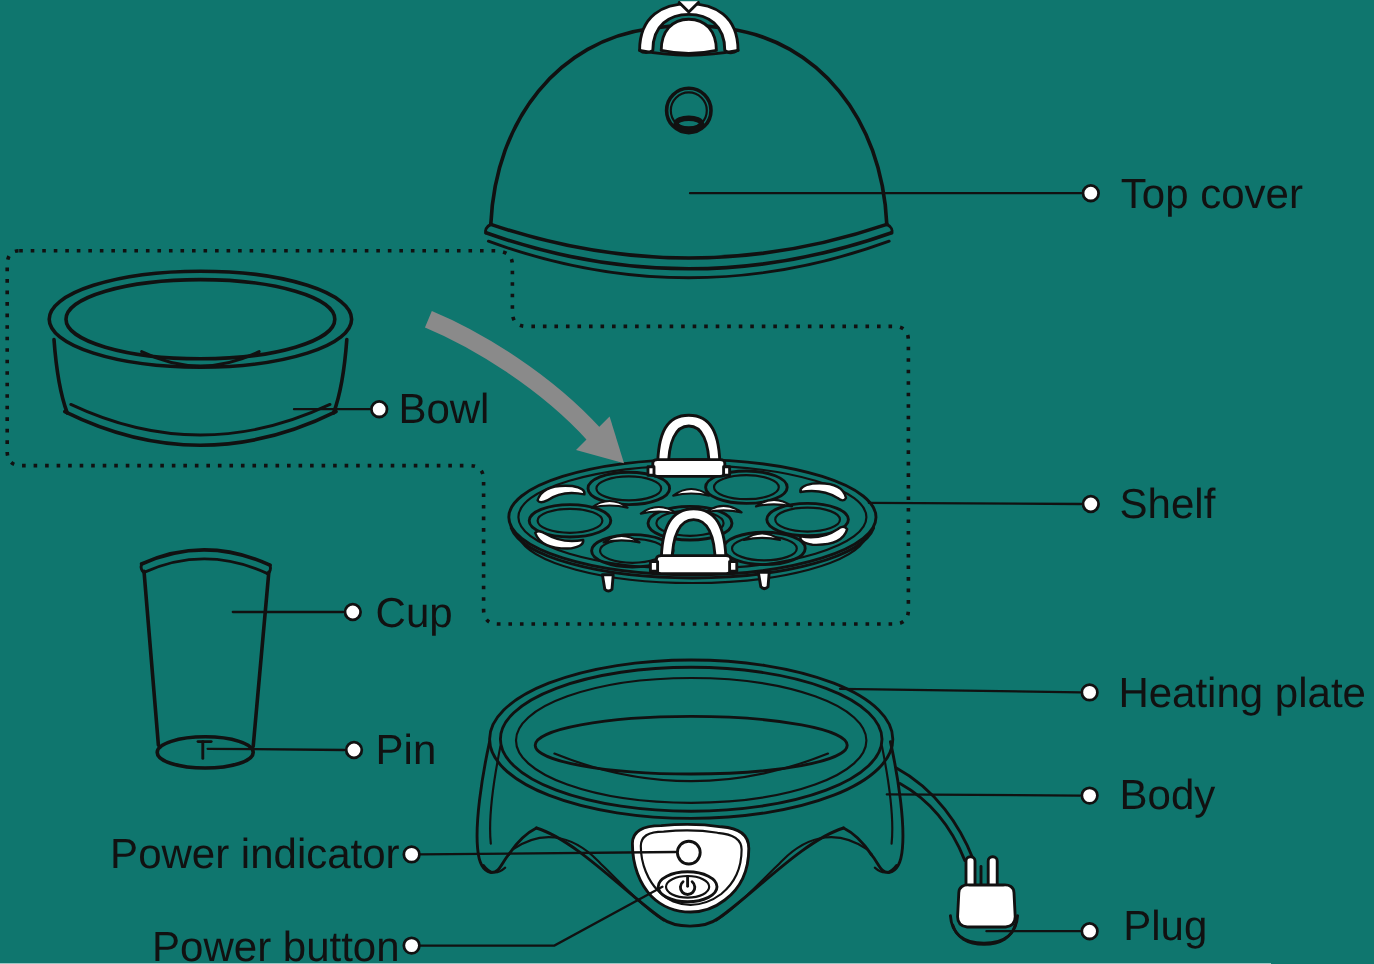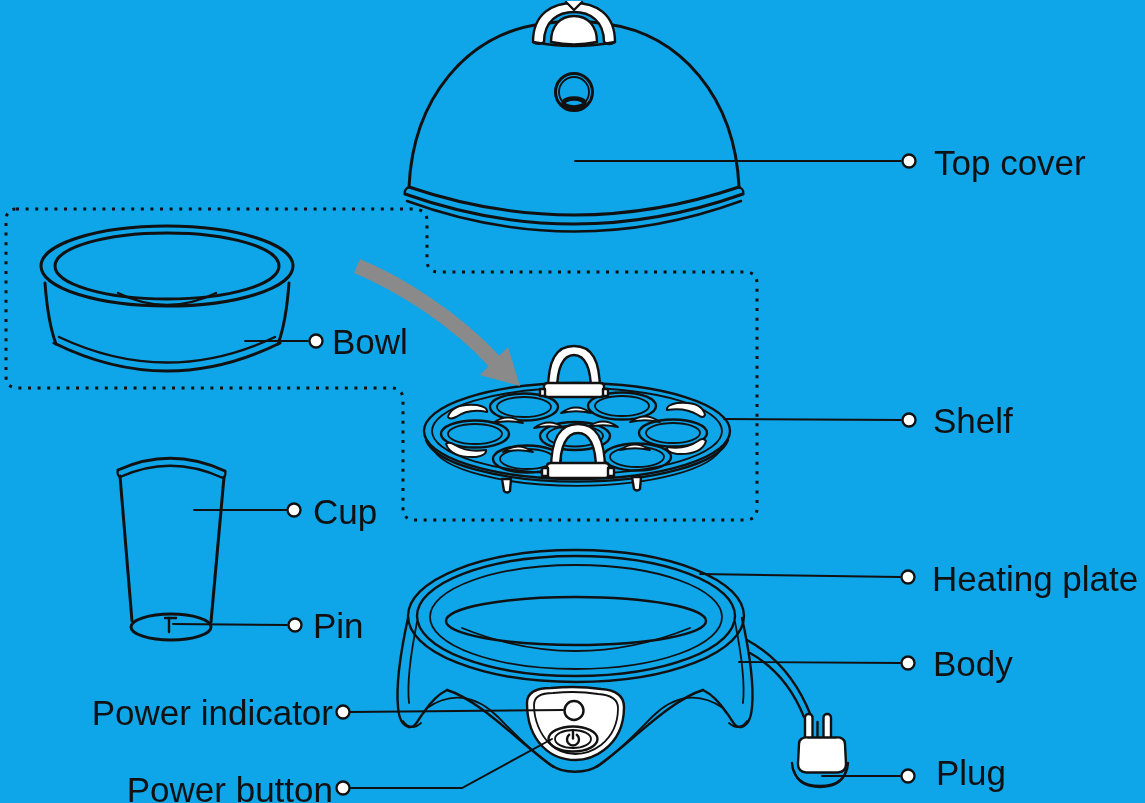--- a/index.html
+++ b/index.html
@@ -1,16 +1,16 @@
 <!DOCTYPE html>
 <html style="--line: #111111; --arrow: #8a8a8a;"><head>
 <meta charset="utf-8">
 <style>
   html,body{margin:0;padding:0;background:#fff;}
-  .stage{width:1145px;height:803px;position:relative;background:#0ea5e9;overflow:hidden;}
+  .stage{width:1145px;height:803px;position:relative;background:#0f766e;overflow:hidden;}
   svg{display:block;}
   .ln{fill:none;stroke:var(--line,#111);stroke-width:2.4;stroke-linecap:round;stroke-linejoin:round;}
   .thick{stroke-width:3;}
   .thin{stroke-width:1.8;}
   .wf{fill:#fff;stroke:var(--line,#111);stroke-width:2.4;stroke-linejoin:round;}
   .dots{fill:none;stroke:var(--line,#111);stroke-width:3;stroke-dasharray:3 6.6;stroke-linecap:butt;}
   .leader{fill:none;stroke:var(--line,#111);stroke-width:1.9;stroke-linecap:round;}
   .dot{fill:#fff;stroke:var(--line,#111);stroke-width:2.3;}
   .lbl{font-family:"Liberation Sans",sans-serif;font-size:35px;fill:var(--line,#111);}
   .arrowline{fill:none;stroke:var(--arrow,#8a8a8a);stroke-width:15;stroke-linecap:butt;}

